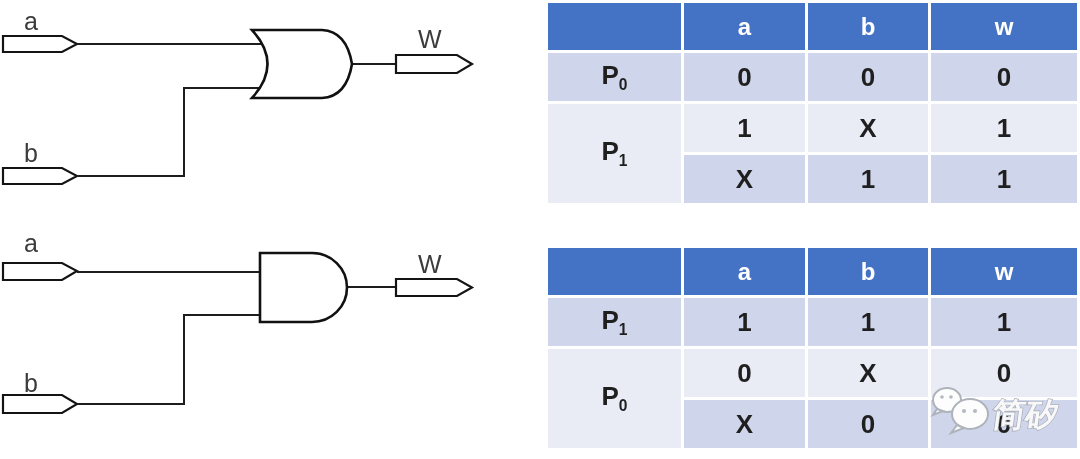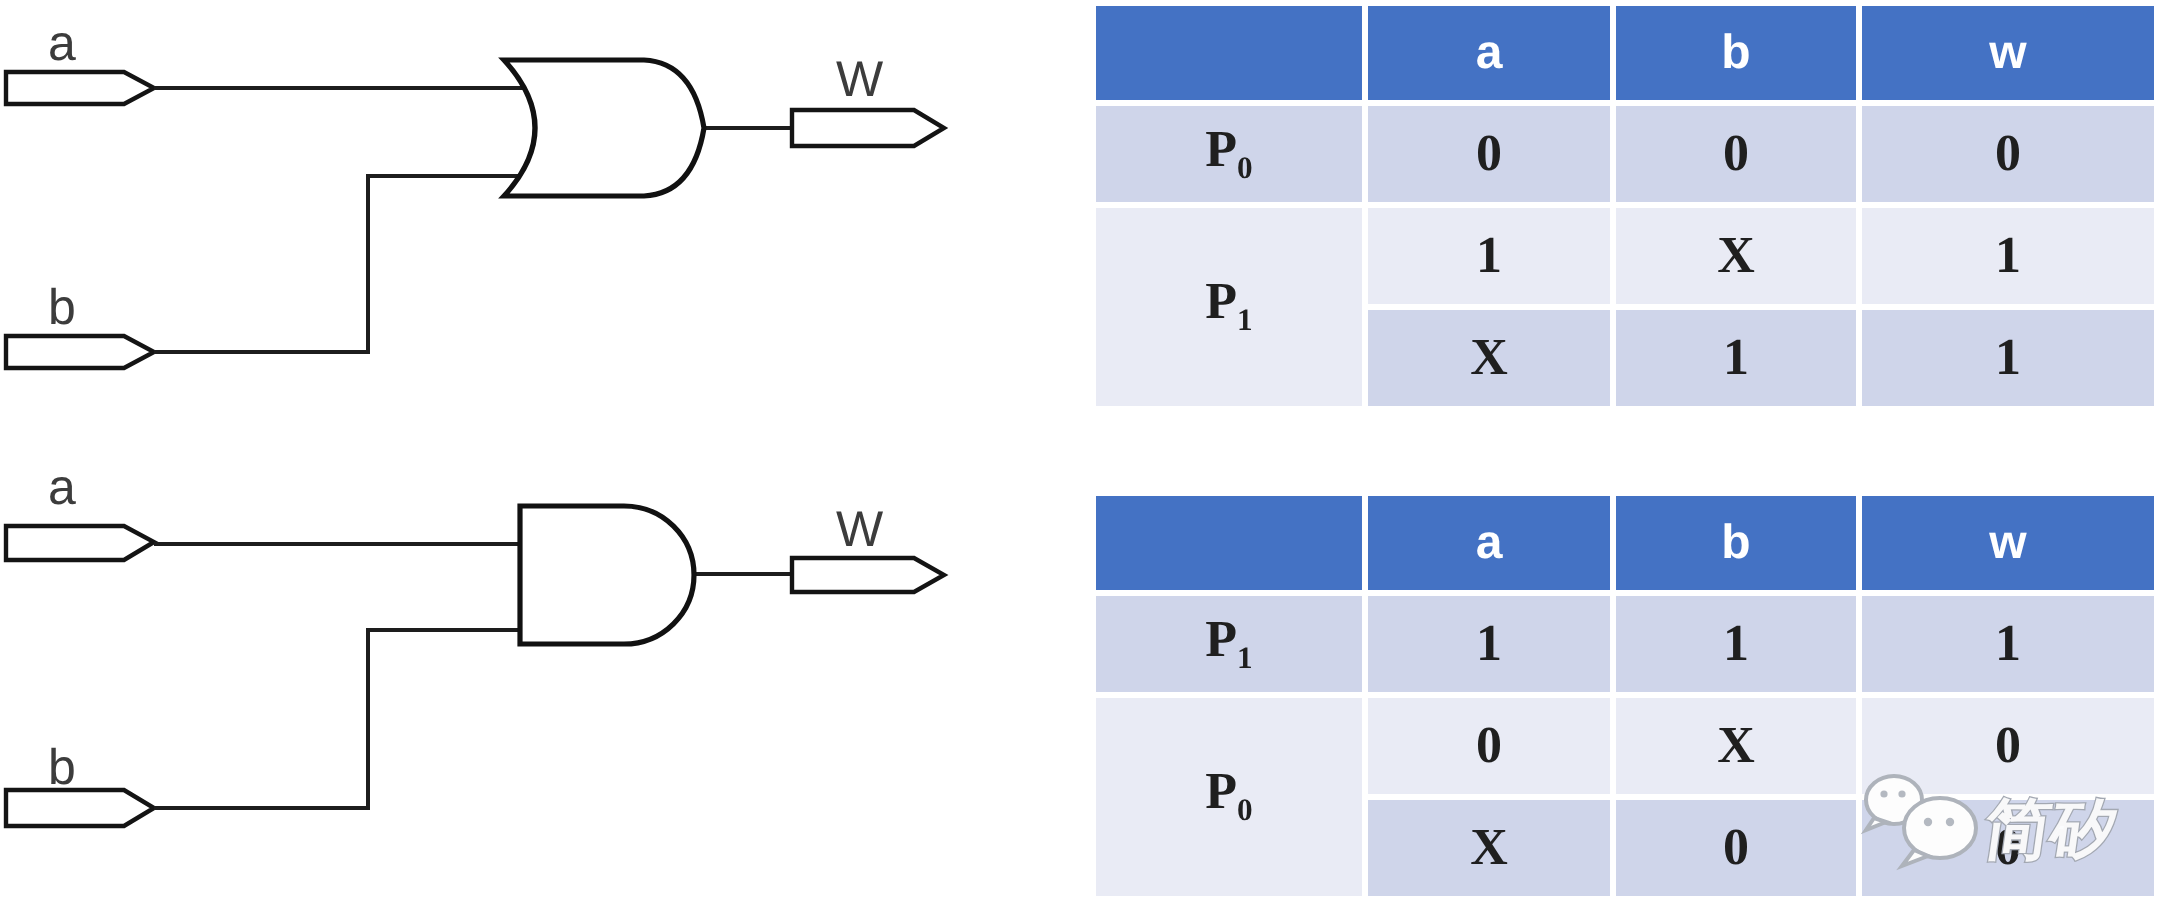--- a/index.html
+++ b/index.html
@@ -28,21 +28,21 @@
   #table-and { top:245px; }
   .ttable th, .ttable td {
     padding:0; text-align:center; vertical-align:middle;
     font-weight:700; overflow:hidden;
   }
   .ttable thead th {
     background:#4472C4; color:#ffffff;
     font-size:24px; height:47px;
   }
   .ttable tbody th, .ttable tbody td {
-    color:#1f1f1f; font-size:26px; height:48px;font-family:Liberation Serif, serif;
+    color:#1f1f1f; font-size:26px; height:48px;
   }
   .band-dark  { background:#CFD5EA; }
   .band-light { background:#E9EBF5; }
   sub { font-size:0.6em; }
 
   
   #watermark { position:absolute; left:925px; top:383px; }
   .wm-bubble { fill:#fdfdfd; stroke:#aeb3bb; stroke-width:2; }
   .wm-eye    { fill:#b4b9c1; stroke:none; }
   .wm-text   {

